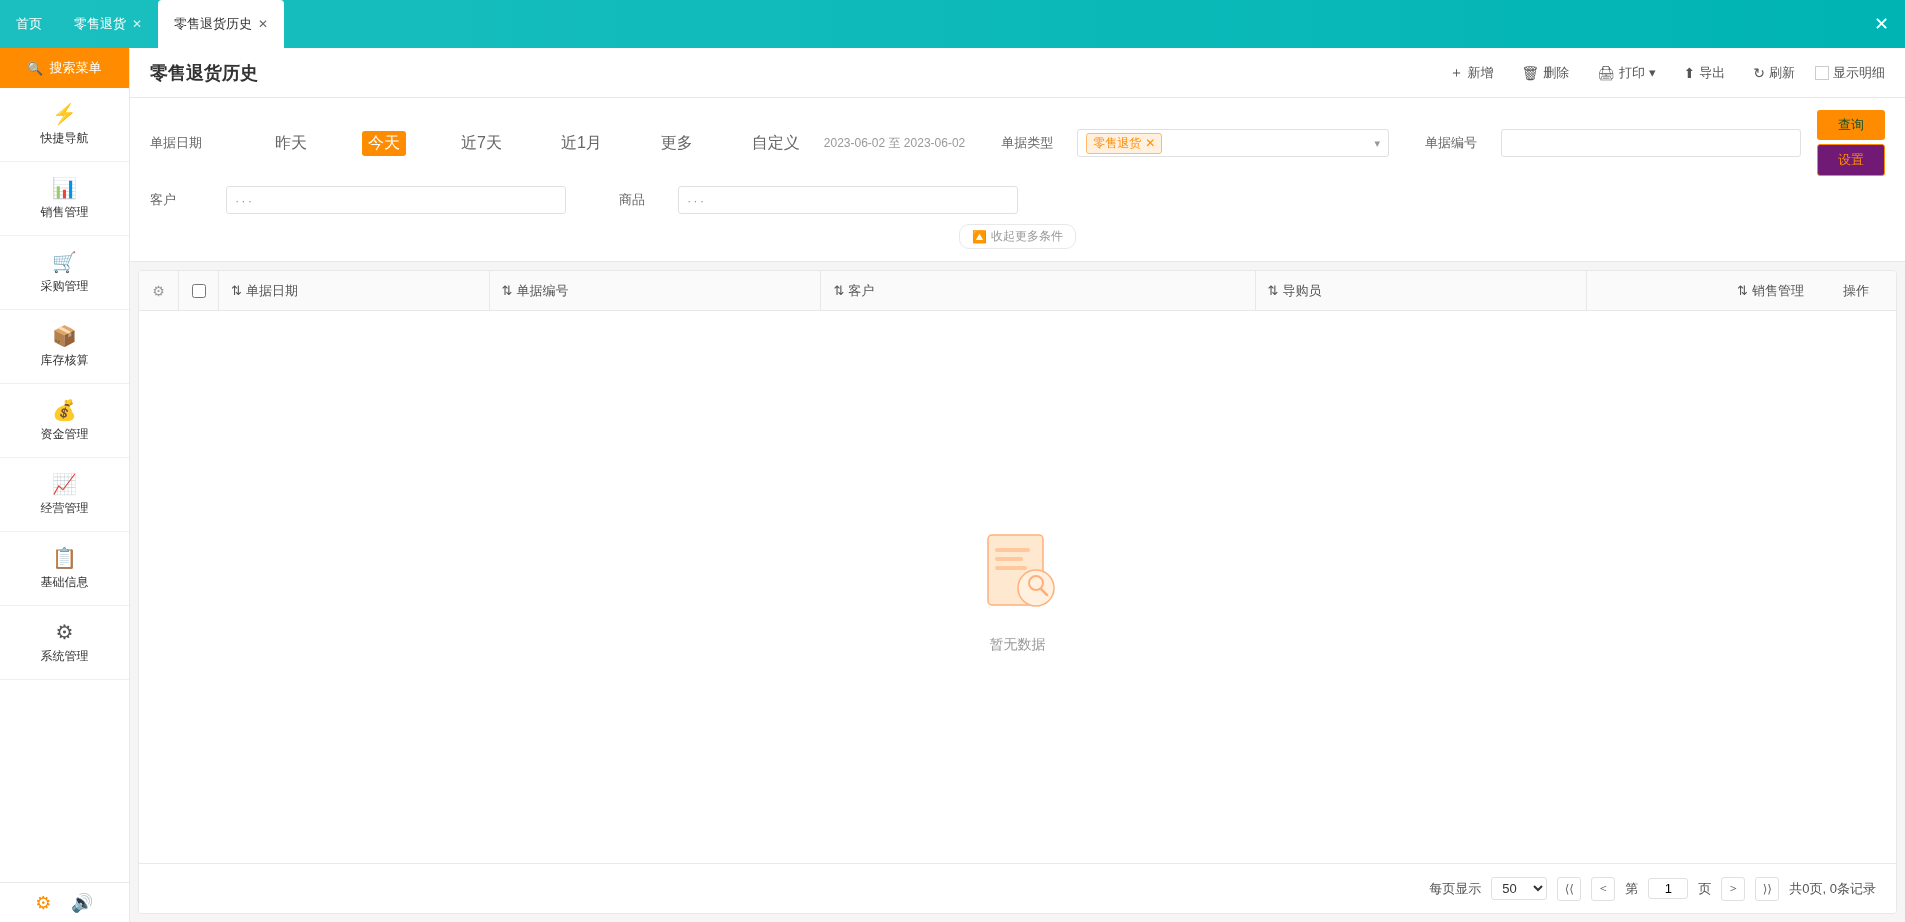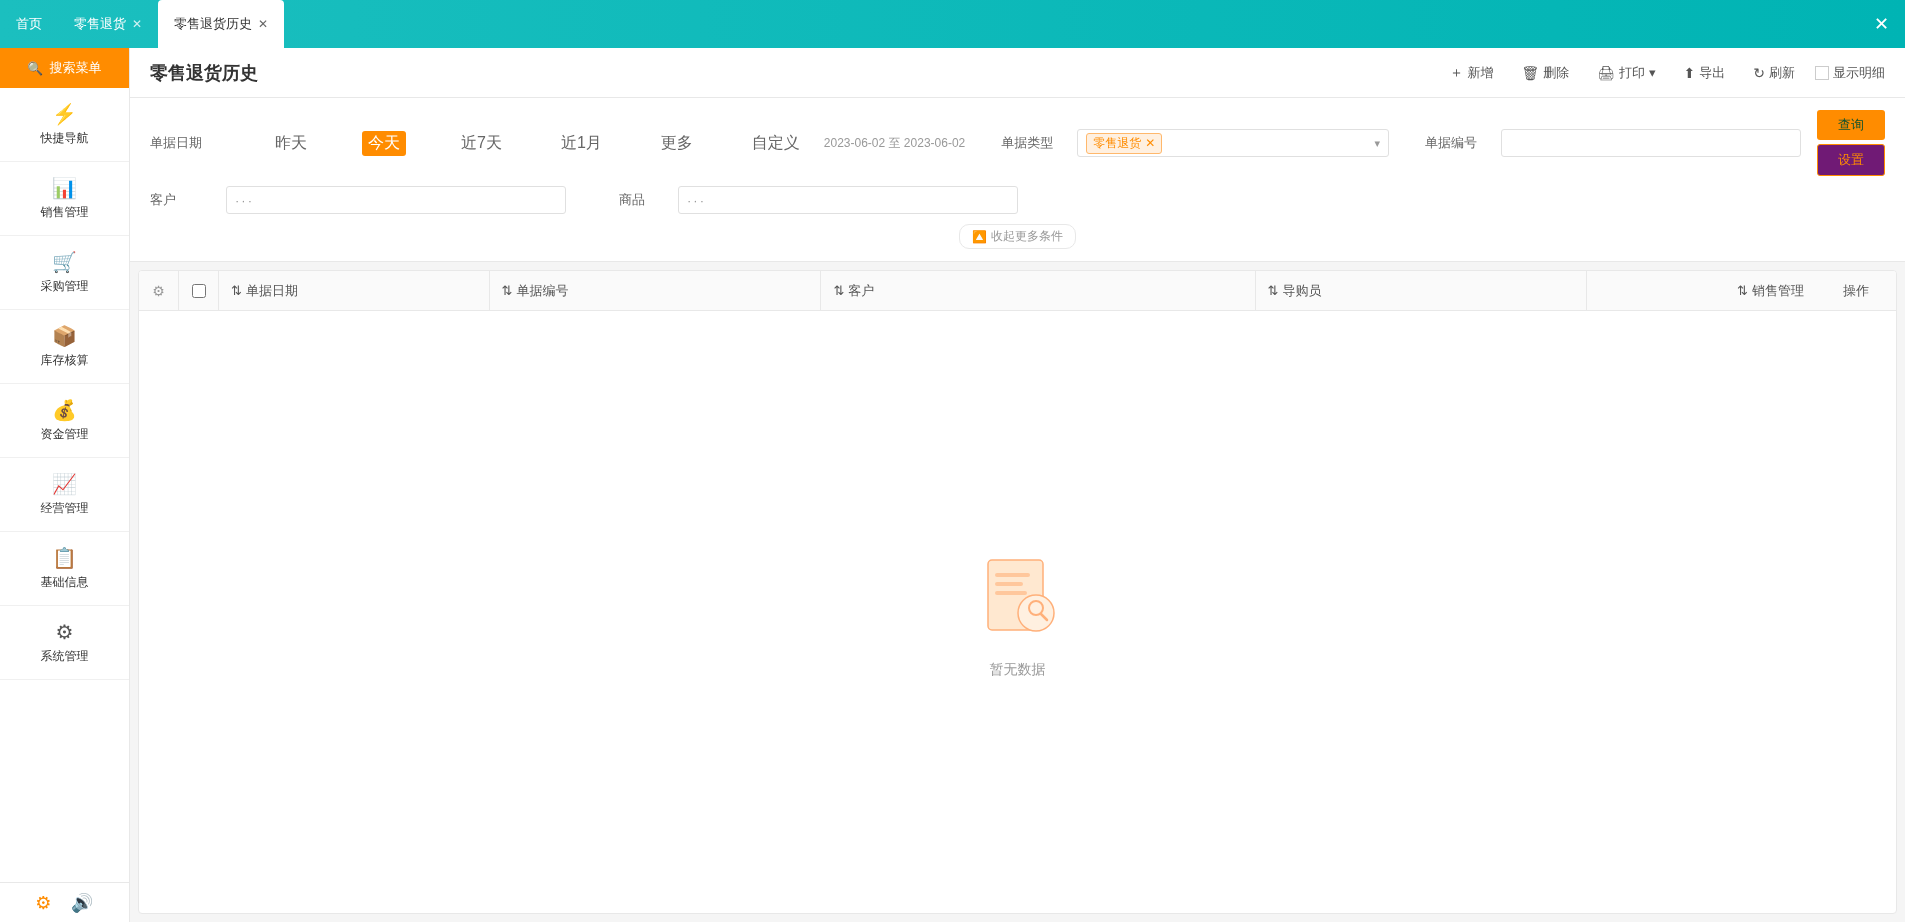--- a/index.html
+++ b/index.html
@@ -591,16 +591,33 @@
           <rect x="27" y="46" width="32" height="4" rx="2" fill="#ffb07a" opacity="0.6"></rect>
           <circle cx="68" cy="68" r="18" fill="#fff0e0" stroke="#ffb07a" stroke-width="1.5"></circle>
           <circle cx="68" cy="63" r="7" fill="none" stroke="#ffb07a" stroke-width="2"></circle>
           <line x1="73" y1="69" x2="79" y2="75" stroke="#ffb07a" stroke-width="2.5" stroke-linecap="round"></line>
 
           <line x1="63" y1="63" x2="63" y2="63" stroke="#ffb07a" stroke-width="1"></line>
         </svg>
         <span class="empty-text">暂无数据</span>
       </div>
 
+      <div class="pagination">
+        <span>每页显示</span>
+        <select class="page-size-select">
+          <option value="10">10</option>
+          <option value="20">20</option>
+          <option value="50" selected="">50</option>
+          <option value="100">100</option>
+        </select>
+        <div class="page-nav-btn">⟨⟨</div>
+        <div class="page-nav-btn">＜</div>
+        <span>第</span>
+        <input class="page-input" value="1" style="">
+        <span>页</span>
+        <div class="page-nav-btn">＞</div>
+        <div class="page-nav-btn">⟩⟩</div>
+        <span>共0页, 0条记录</span>
+      </div>
     </div>
 
   </div>
 </div>
 
 </body></html>

